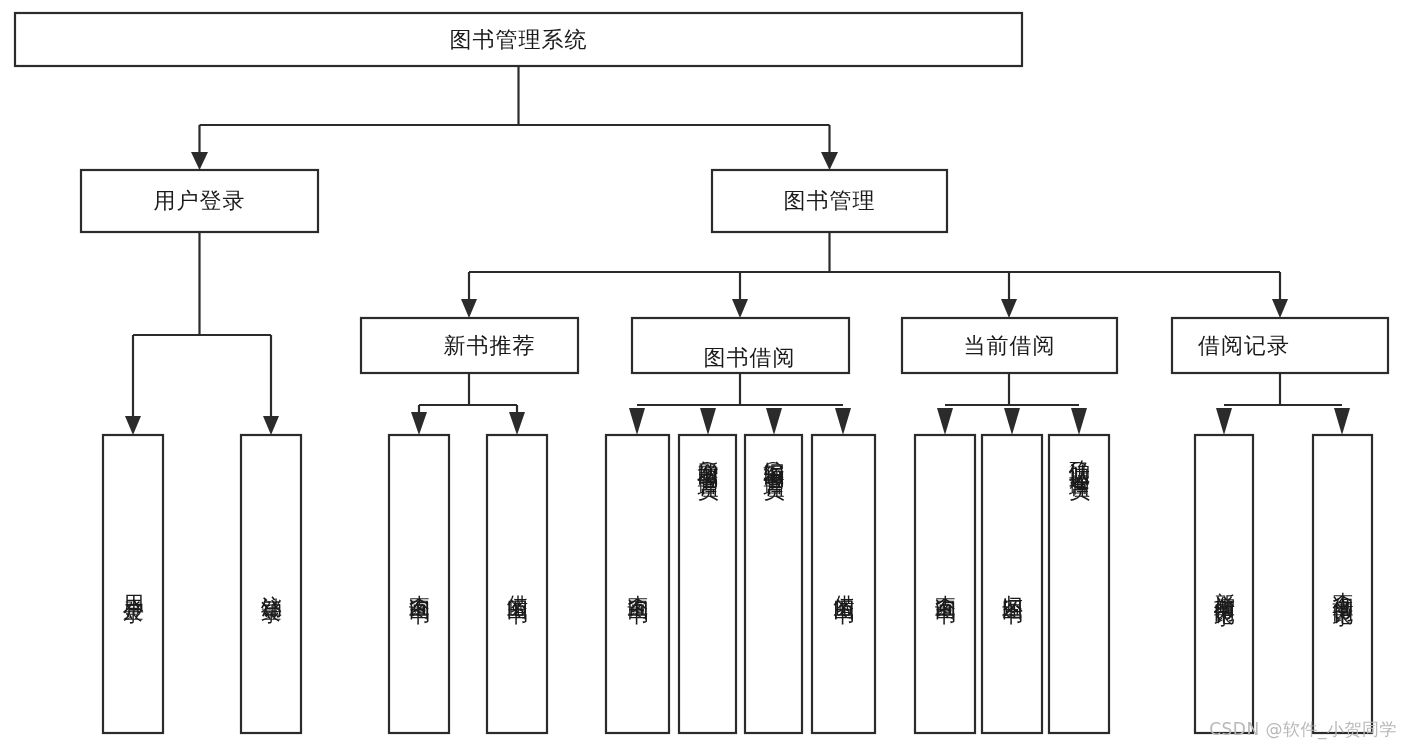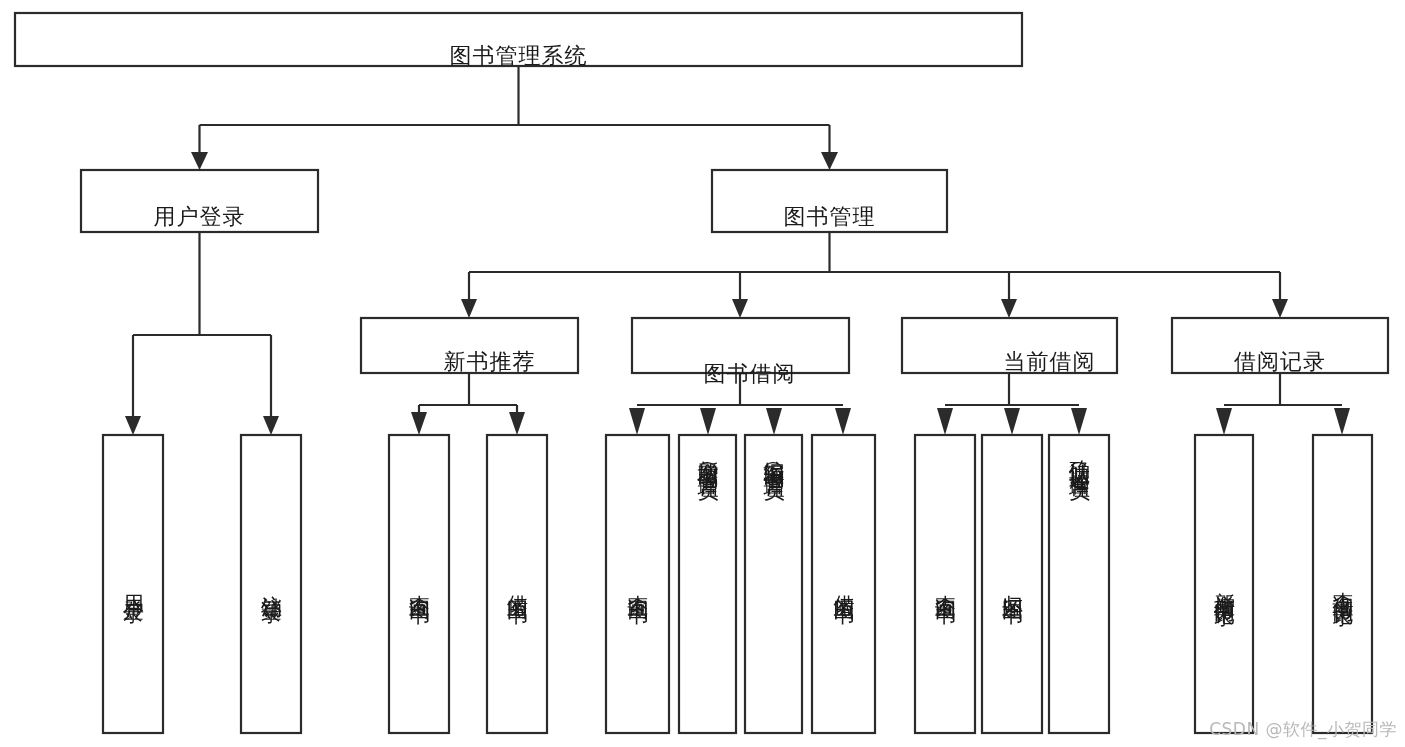--- a/index.html
+++ b/index.html
@@ -56,21 +56,20 @@
     color: #1a1a1a;
     letter-spacing: 3px;
     white-space: nowrap;
   }
   .hlabel-wrap {
     position: absolute;
     display: flex;
     align-items: center;
     justify-content: center;
     pointer-events: none;
-    margin-top: 16px;
   }
   .hlabel-text {
     font-family: "DejaVu Sans", "Liberation Sans", sans-serif;
     font-size: 22px;
     color: #1a1a1a;
     letter-spacing: 1px;
     white-space: nowrap;
   }
   .watermark {
     position: absolute;
@@ -195,24 +194,24 @@
   <div class="hlabel-wrap" style="left:712px; top:170px; width:235px; height:62px;text-align:center;">
     <span class="hlabel-text">图书管理</span>
   </div>
 
   <div class="hlabel-wrap" style="left:361px; top:318px; width:217px; height:55px;padding-left:20px;">
     <span class="hlabel-text">新书推荐</span>
   </div>
   <div class="hlabel-wrap" style="left:632px; top:318px; width:235px; height:55px;align-items:flex-end;">
     <span class="hlabel-text">图书借阅</span>
   </div>
-  <div class="hlabel-wrap" style="left:902px; top:318px; width:215px; height:55px;padding-left:40px;">
+  <div class="hlabel-wrap" style="left:902px; top:318px; width:215px; height:55px;">
     <span class="hlabel-text">当前借阅</span>
   </div>
-  <div class="hlabel-wrap" style="left:1172px; top:318px; width:216px; height:55px;">
+  <div class="hlabel-wrap" style="left:1136px; top:318px; width:216px; height:55px;">
     <span class="hlabel-text">借阅记录</span>
   </div>
 
   <div class="vlabel-wrap" style="left:103px; top:435px; width:60px; height:298px;">
     <span class="vlabel-text">用户登录</span>
   </div>
   <div class="vlabel-wrap" style="left:241px; top:435px; width:60px; height:298px;">
     <span class="vlabel-text">注销登录</span>
   </div>
   <div class="vlabel-wrap" style="left:389px; top:435px; width:60px; height:298px;">

